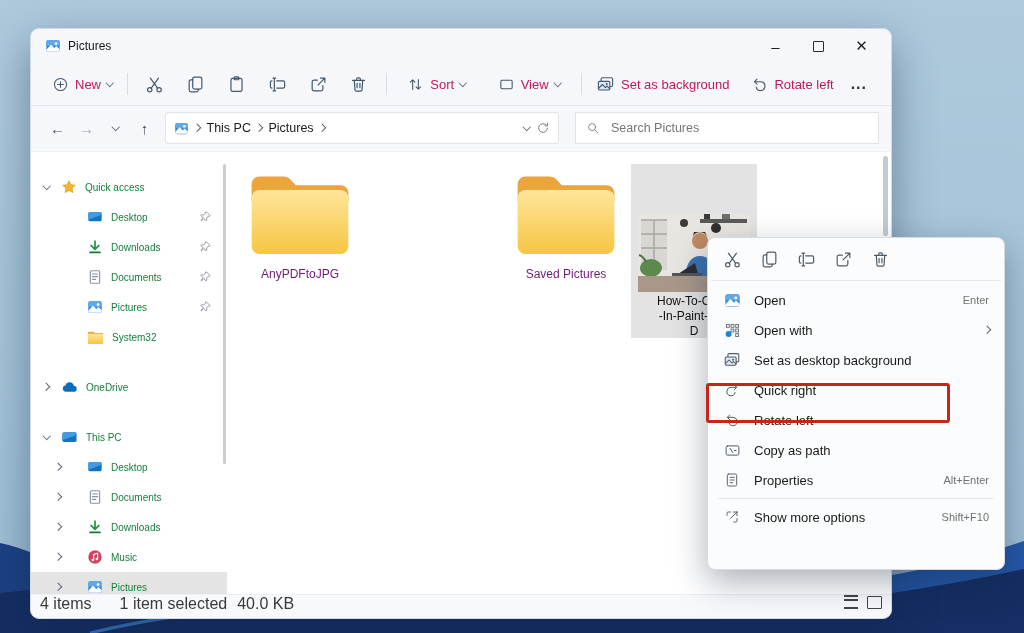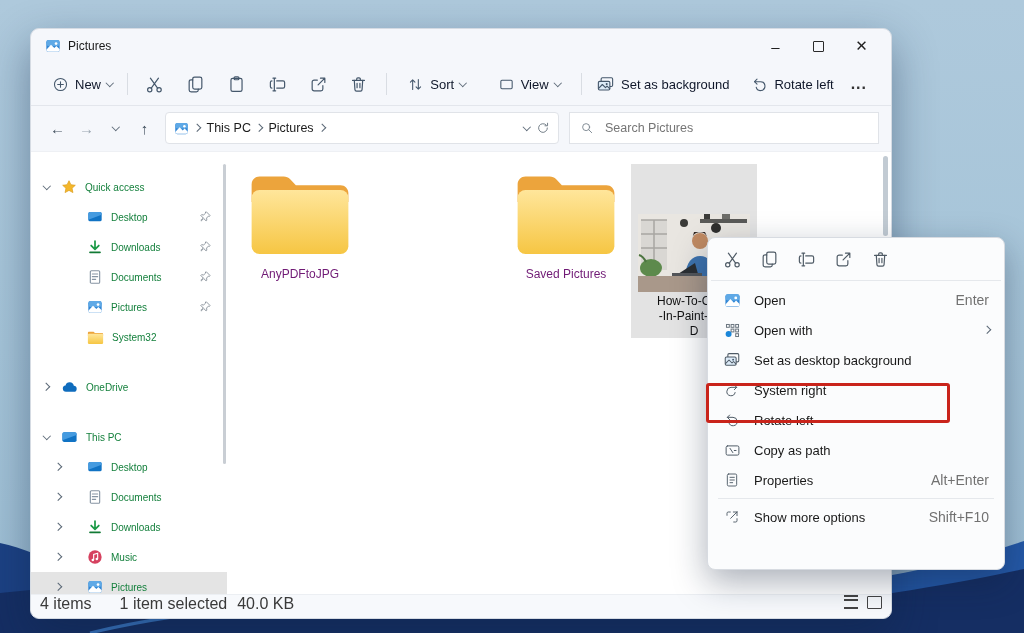--- a/index.html
+++ b/index.html
@@ -14,31 +14,31 @@
        background:#f5f7fb;border:1px solid #d5dbe3;border-radius:9px;
        box-shadow:0 16px 44px rgba(15,35,70,.42);}
   .titlebar{position:absolute;left:0;top:0;right:0;height:34px;display:flex;align-items:center;padding:0 8px;}
   .tab{display:flex;align-items:center;gap:7px;margin-left:6px;font-size:12px;color:#1a1a1a;}
   .wincontrols{margin-left:auto;display:flex;}
   .wc{width:43px;height:30px;display:flex;align-items:center;justify-content:center;color:#1f1f1f;font-size:15px;}
   .maxbox{width:9px;height:9px;border:1.3px solid #2a2a2a;border-radius:1px;}
 
   .toolbar{position:absolute;left:0;top:34px;right:0;height:42px;display:flex;align-items:center;
            padding:0 14px;border-bottom:1px solid #e3e6ec;}
-  .tbtn{display:flex;align-items:center;gap:6px;padding:5px 7px;border-radius:4px;font-size:13px;color:#0f172a;white-space:nowrap;justify-content:flex-end;}
+  .tbtn{display:flex;align-items:center;gap:6px;padding:5px 7px;border-radius:4px;font-size:13px;color:#be185d;white-space:nowrap;justify-content:flex-end;}
   .tico{width:45px;height:30px;display:flex;align-items:center;justify-content:center;}
   .sep{width:1px;height:22px;background:#d9dde3;margin:0 7px;}
   .more{font-weight:bold;letter-spacing:1px;color:#333;padding:0 10px;}
 
   .navrow{position:absolute;left:0;top:76px;right:0;height:46px;display:flex;align-items:center;padding:0 12px;}
   .navbtn{width:29px;height:28px;display:flex;align-items:center;justify-content:center;color:#42505e;font-size:15px;}
   .addr{height:30px;flex:0 0 376px;margin-left:6px;background:#fff;border:1px solid #e0e3e8;border-radius:4px;
         display:flex;align-items:center;padding:0 8px;gap:7px;font-size:12.5px;color:#1b1b1b;}
   .addr .spacer{flex:1}
-  .searchbox{height:30px;flex:1;margin-left:10px;background:#fff;border:1px solid #e0e3e8;border-radius:0;
+  .searchbox{height:30px;flex:1;margin-left:16px;background:#fff;border:1px solid #e0e3e8;border-radius:0;
              display:flex;align-items:center;padding:0 10px;gap:9px;}
   .searchbox input{border:none;outline:none;font-size:12.5px;color:#333;flex:1;background:transparent;font-family:inherit;}
 
   .chev{display:inline-block;width:6px;height:6px;border-right:1.4px solid #5c6977;border-bottom:1.4px solid #5c6977;
         transform:rotate(45deg);margin-top:-3px;}
   .chev.r{transform:rotate(-45deg);margin-top:0;margin-left:-2px;}
   .chev.sm{width:4.5px;height:4.5px;}
 
   
   .bodyarea{position:absolute;left:0;top:122px;right:0;bottom:23px;background:#fff;display:flex;
@@ -74,21 +74,21 @@
 
   
   .ctx{position:absolute;left:707px;top:237px;width:298px;height:333px;background:#fbfcfd;
        border:1px solid #d7dbe1;border-radius:8px;box-shadow:0 12px 34px rgba(15,30,55,.35);z-index:6;box-sizing:border-box;}
   .ctxicons{height:42px;display:flex;align-items:center;padding:0 6px;}
   .cibtn{width:37px;height:32px;display:flex;align-items:center;justify-content:center;border-radius:4px;}
   .ctxsep{height:1px;background:#e5e8ec;margin:0 3px;}
   .ctxlist{padding-top:4px;position:relative;}
   .mi{height:30px;display:flex;align-items:center;padding:0 15px;gap:13px;font-size:13px;color:#191919;white-space:nowrap;}
   .mi .ic{width:18px;display:flex;justify-content:center;flex:none;}
-  .mi .sc{margin-left:auto;font-size:14px;color:#717171;}
+  .mi .sc{margin-left:auto;font-size:11px;color:#717171;}
   .mi .subchev{margin-left:auto;}
   .redbox{position:absolute;left:-2px;top:102px;width:238px;height:34px;border:3px solid #c9241b;border-radius:3px;pointer-events:none;}
   .msep{height:1px;background:#e5e8ec;margin:3px 10px;}
 </style>
 </head>
 <body>
 
 <svg width="0" height="0" style="position:absolute" aria-hidden="true">
   <defs>
     <linearGradient id="gFold" x1="0" y1="0" x2="0" y2="1">
@@ -597,21 +597,21 @@
           </svg>
         </span>
       <span>Set as desktop background</span>
     </div>
     <div class="mi">
       <span class="ic">
           <svg width="16" height="16" stroke="#4f5b66" fill="none" stroke-width="1.5" stroke-linecap="round" stroke-linejoin="round">
             <use href="#rotr"></use>
           </svg>
         </span>
-      <span>System right</span>
+      <span>Quick right</span>
     </div>
     <div class="mi">
       <span class="ic">
           <svg width="16" height="16" stroke="#4f5b66" fill="none" stroke-width="1.5" stroke-linecap="round" stroke-linejoin="round">
             <use href="#rotl"></use>
           </svg>
         </span>
       <span>Rotate left</span>
     </div>
     <div class="mi">

